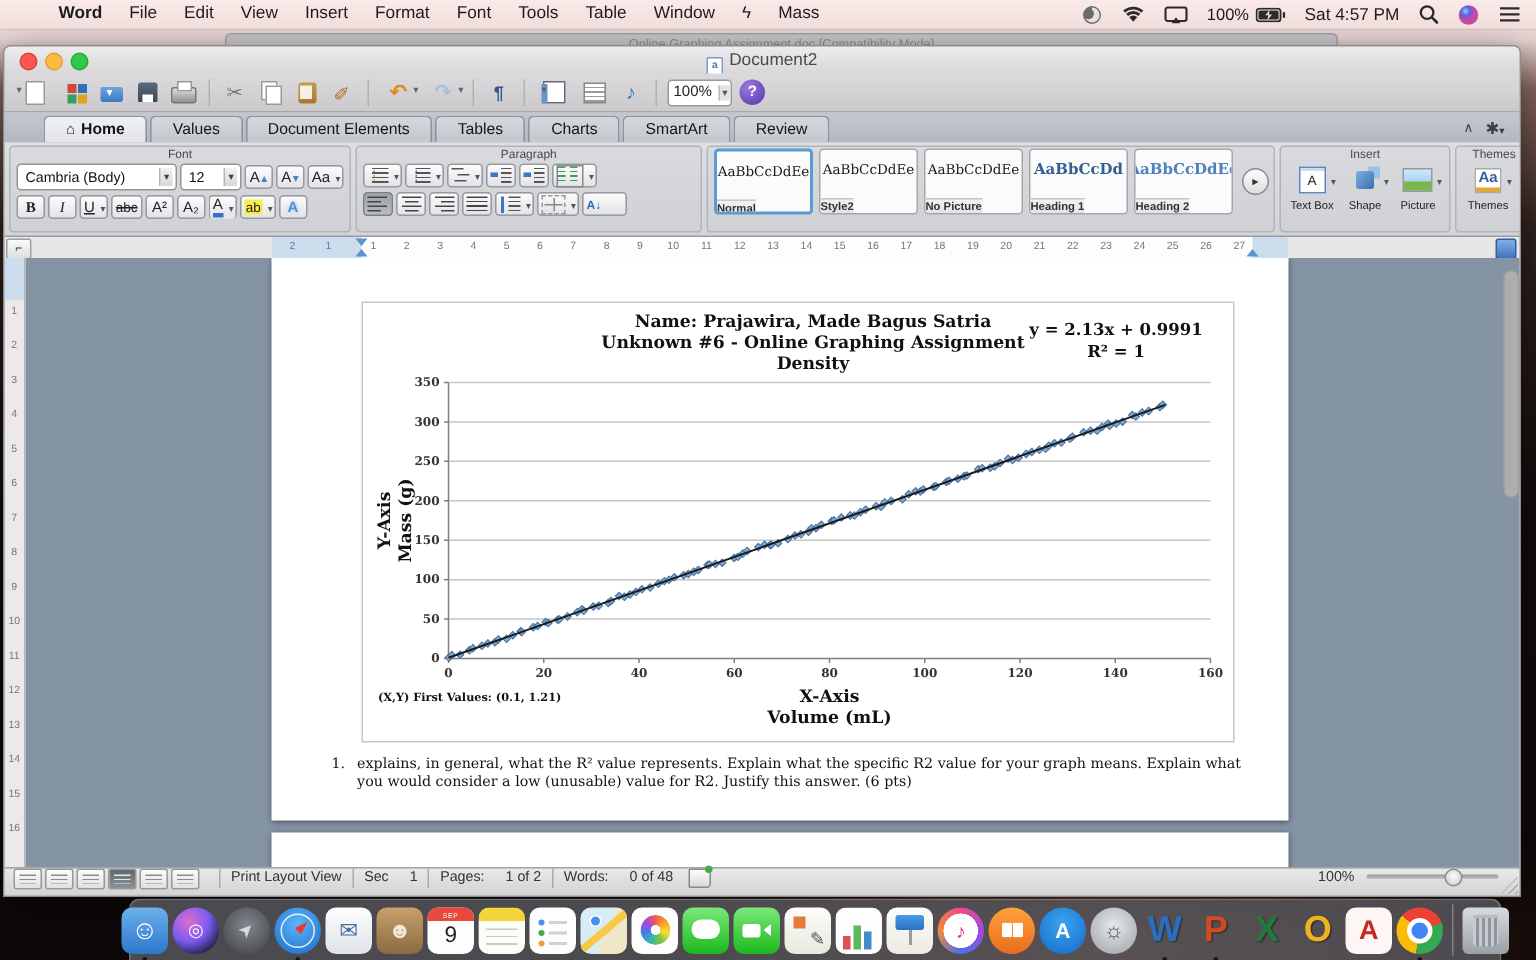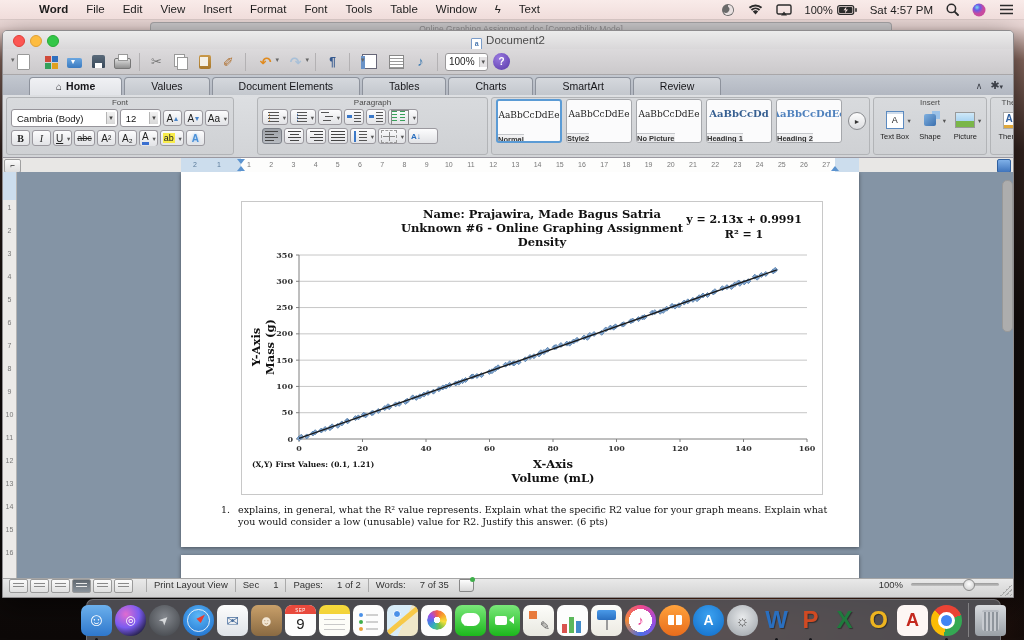--- a/index.html
+++ b/index.html
@@ -72,35 +72,35 @@
     color:#fff;font-size:10px;font-weight:bold;display:flex;align-items:center;justify-content:center;}
   #searchbox{margin-left:auto;display:flex;align-items:center;width:168px;height:16px;background:#fff;border:1px solid #a5a3a5;
     border-radius:9px;font-size:10px;color:#9a9a9a;padding:0 6px;gap:4px;}
   .mag{width:8px;height:8px;border:1.4px solid #777;border-radius:50%;position:relative;flex:0 0 auto;}
   .mag::after{content:"";position:absolute;width:4px;height:1.4px;background:#777;transform:rotate(45deg);left:6px;top:8px;}
   #searchbox .dda{font-size:7px;color:#666;}
 
   
   #tabstrip{position:absolute;left:0;top:44px;right:0;height:20px;background:linear-gradient(#c3c8d0,#b2b7c1);
     display:flex;align-items:flex-end;padding-left:26px;gap:2px;box-sizing:border-box;}
-  .rtab{height:17px;line-height:17px;padding:0 26px;font-size:10.5px;color:#16161a;background:linear-gradient(#d5d8dd,#c3c7cd);
+  .rtab{height:17px;line-height:17px;padding:0 14px;font-size:10.5px;color:#16161a;background:linear-gradient(#d5d8dd,#c3c7cd);
     border:1px solid #8d929c;border-bottom:none;border-radius:4px 4px 0 0;white-space:nowrap;}
   .rtab.active{background:linear-gradient(#f0f1f4,#e2e4e8);font-weight:bold;}
   .rtab .home-ic{margin-right:4px;font-size:10px;}
   #tabstrip-right{margin-left:auto;display:flex;align-items:center;gap:8px;padding:0 10px 3px 0;color:#3a3e46;}
   .chev{font-size:9px;} .gear{font-size:11px;}
 
   
   #ribbon{position:absolute;left:0;top:64px;right:0;height:63px;background:linear-gradient(#dddfe2,#d2d4d7);
     border-bottom:1px solid #9a98a0;display:flex;gap:3px;padding:2px 3px;box-sizing:border-box;}
   .rgroup{position:relative;border:1px solid #b2b4b7;border-radius:3px;background:linear-gradient(#d8dadd,#cfd1d4);height:56px;flex:0 0 auto;}
   .glabel{text-align:center;font-size:8px;color:#4a4a4a;line-height:10px;}
   .gbody{padding:1px 4px;}
   .rrow{display:flex;align-items:center;gap:2px;margin-bottom:3px;}
-  .g-font{width:226px;} .g-par{width:229px;margin-left:20px;} .g-styles{width:377px;} .g-insert{width:112px;} .g-themes{width:50px;}
+  .g-font{width:226px;} .g-par{width:229px;} .g-styles{width:377px;} .g-insert{width:112px;} .g-themes{width:50px;}
   .select{display:flex;align-items:center;background:#fff;border:1px solid #96949a;border-radius:3px;height:16px;font-size:9.5px;color:#111;padding:0 2px 0 5px;justify-content:space-between;}
   .select .dda{font-size:7px;color:#444;background:linear-gradient(#f2f2f2,#d8d8d8);border-left:1px solid #b5b5b5;padding:2px 2px;}
   .sel-family{width:110px;} .sel-size{width:36px;}
   .rbtn{position:relative;min-width:19px;height:16px;background:linear-gradient(#fcfcfd,#e2e3e6);border:1px solid #9b999f;border-radius:3px;
     display:flex;align-items:center;justify-content:center;font-size:10px;color:#222;padding:0 2px;box-sizing:border-box;}
   .rbtn.dd{padding-right:8px;} .rbtn.dd::after{content:"▾";position:absolute;right:1px;top:4px;font-size:6.5px;color:#555;}
   .rbtn.active{background:linear-gradient(#9ea2a8,#b8bcc2);border-color:#7a7e86;}
   .n-bold{font-family:"Liberation Serif",serif;font-weight:bold;}
   .n-italic{font-family:"Liberation Serif",serif;font-style:italic;}
   .n-underline{text-decoration:underline;}
@@ -300,21 +300,21 @@
         <span class="mb-item n-menu-item-view" title="View">View</span>
         <span class="mb-item n-menu-item-insert" title="Insert">Insert</span>
         <span class="mb-item n-menu-item-format" title="Format">Format</span>
         <span class="mb-item n-menu-item-font" title="Font">Font</span>
         <span class="mb-item n-menu-item-tools" title="Tools">Tools</span>
         <span class="mb-item n-menu-item-table" title="Table">Table</span>
         <span class="mb-item n-menu-item-window" title="Window">Window</span>
       </span>
 
     <span class="mb-item">ϟ</span>
-    <span class="mb-item">Text</span>
+    <span class="mb-item">Mass</span>
   </div>
   <div class="mb-right">
     <svg width="14" height="14" viewBox="0 0 14 14">
         <circle cx="7" cy="7" r="6" fill="#6a6a6a"></circle>
         <path d="M7 2 A5 5 0 1 1 2.5 9 A3.5 3.5 0 1 0 7 3.5 Z" fill="#e8e0e0"></path>
       </svg>
     <svg width="15" height="11" viewBox="0 0 15 11">
         <path d="M7.5 10.5 L4.8 7.4 A4.2 4.2 0 0 1 10.2 7.4 Z M2.8 5.2 A7 7 0 0 1 12.2 5.2 L10.9 6.7 A5 5 0 0 0 4.1 6.7 Z M0.8 3 A10 10 0 0 1 14.2 3 L12.9 4.5 A8 8 0 0 0 2.1 4.5 Z" fill="#2b2b2b"></path>
       </svg>
     <svg width="16" height="12" viewBox="0 0 16 12">
@@ -773,21 +773,21 @@
     <span class="sb-sep"></span>
     <span class="sb-seg">Print Layout View</span>
     <span class="sb-sep"></span>
     <span class="sb-seg">Sec</span>
     <span class="sb-seg sb-val">1</span>
     <span class="sb-sep"></span>
     <span class="sb-seg">Pages:</span>
     <span class="sb-seg sb-val">1 of 2</span>
     <span class="sb-sep"></span>
     <span class="sb-seg">Words:</span>
-    <span class="sb-seg sb-val">7 of 35</span>
+    <span class="sb-seg sb-val">0 of 48</span>
     <span class="sb-book"></span>
     <span class="sb-right">
       <span>100%</span>
       <span class="sb-slider">
           <span class="sb-thumb"></span>
         </span>
     </span>
     <span class="grip"></span>
   </div>
 </div>

